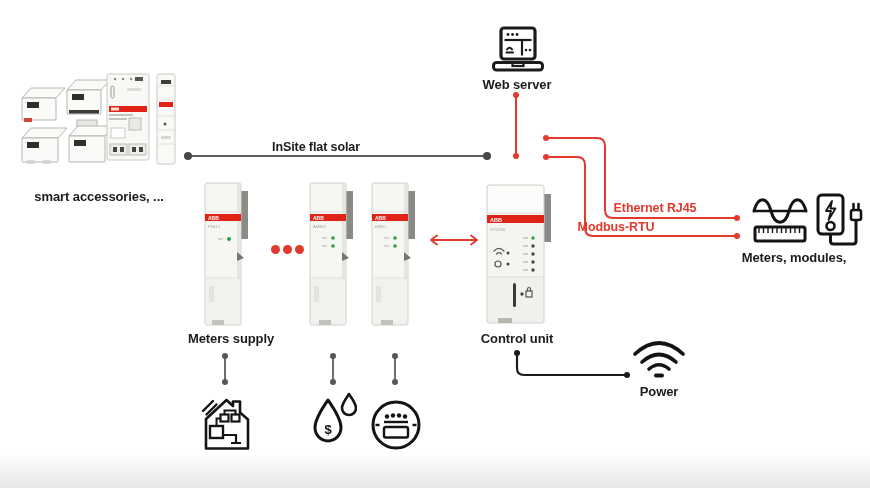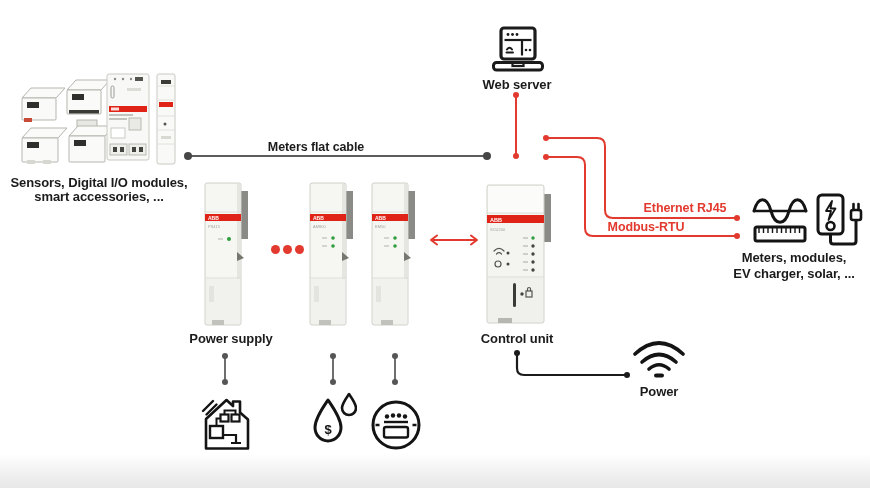--- a/index.html
+++ b/index.html
@@ -1,21 +1,21 @@
 <!DOCTYPE html>
 <html style="--red: #e23a2e; --stripe_red: #e02317; --cable_gray: #5c5c5c; --ink: #1b1b1b;"><head>
 <meta charset="utf-8">
 <style>
   html,body{margin:0;padding:0;background:#fff;}
   .stage{position:relative;width:870px;height:488px;background:#fff;overflow:hidden;
          font-family:"Liberation Sans",sans-serif;}
   .lbl{position:absolute;transform:translateX(-50%);white-space:nowrap;
        font-weight:bold;font-size:13px;color:var(--ink,#1b1b1b);letter-spacing:-0.1px;}
   .lbl.sm{font-size:12.5px;}
-  .lbl.red{color:var(--red,#e23a2e);font-size:12.5px;margin-left:30px;}
+  .lbl.red{color:var(--red,#e23a2e);font-size:12.5px;}
   .abs{position:absolute;}
   .grayline{position:absolute;background:var(--cable_gray,#5c5c5c);}
   .graydot{position:absolute;width:8px;height:8px;border-radius:50%;background:#474747;}
   .conline{position:absolute;width:2px;background:#6e6e6e;}
   .condot{position:absolute;width:6px;height:6px;border-radius:50%;background:#565656;}
   .redline{position:absolute;background:var(--red,#e23a2e);}
   .reddot{position:absolute;border-radius:50%;background:var(--red,#e23a2e);}
   .red-stroke{stroke:var(--red,#e23a2e);}
   .red-fill{fill:var(--red,#e23a2e);}
   .stripe{fill:var(--stripe_red,#e02317);}
@@ -71,27 +71,26 @@
     <rect x="117" y="81" width="4" height="5" fill="#44443f"></rect>
       <rect x="124" y="81" width="4" height="5" fill="#44443f"></rect>
 
     <rect x="142" y="8" width="18" height="90" rx="2" fill="#f9f9f7" stroke="#c9c9c3"></rect>
     <path d="M142,20 h18 M142,34 h18 M142,50 h18 M142,64 h18 M142,78 h18" stroke="#e0e0da" fill="none"></path>
     <rect x="146" y="14" width="10" height="4" fill="#3c3c38"></rect>
     <rect x="144" y="36" width="14" height="5" class="stripe"></rect>
     <circle cx="150" cy="58" r="1.5" fill="#55554f"></circle>
     <rect x="146" y="70" width="10" height="3" fill="#d9d9d3"></rect>
   </svg>
-  <div class="lbl" style="left:99px;top:175px">Sensors, Digital I/O modules,</div>
   <div class="lbl" style="left:99px;top:189px">smart accessories, ...</div>
 
   <div class="grayline" style="left:188px;top:155px;width:299px;height:2px"></div>
   <div class="graydot" style="left:184px;top:152px"></div>
   <div class="graydot" style="left:483px;top:152px"></div>
-  <div class="lbl sm" style="left:316px;top:140px">Meters flat cable</div>
+  <div class="lbl sm" style="left:316px;top:140px">InSite flat solar</div>
 
   <svg class="abs" style="left:491px;top:26px" width="54" height="47" viewBox="0 0 54 47">
     <rect x="10" y="2" width="34" height="31" rx="3" fill="none" stroke="#1b1b1b" stroke-width="3.2"></rect>
     <path d="M13.5,14 H40.5" stroke="#1b1b1b" stroke-width="2.2" fill="none"></path>
     <path d="M31,14 V29.5" stroke="#1b1b1b" stroke-width="2.2" fill="none"></path>
     <circle cx="17" cy="8.5" r="1.4" fill="#1b1b1b"></circle>
       <circle cx="21.5" cy="8.5" r="1.4" fill="#1b1b1b"></circle>
     <circle cx="26" cy="8.5" r="1.4" fill="#1b1b1b"></circle>
     <path d="M16,23.5 q2.5,-3.5 5,0" stroke="#1b1b1b" stroke-width="2" fill="none" stroke-linecap="round"></path>
     <path d="M15.5,26.5 h6.5" stroke="#1b1b1b" stroke-width="2" fill="none" stroke-linecap="round"></path>
@@ -199,21 +198,21 @@
     <circle cx="22" cy="80" r="1.5" fill="#45453f"></circle>
     <path d="M1,93 H58" stroke="#ddddd7" fill="none"></path>
     <rect x="2" y="94" width="55" height="44" fill="#f0f0ed"></rect>
     <rect x="27" y="99" width="3" height="24" rx="1.5" fill="#3a3a36"></rect>
     <circle cx="36" cy="110" r="1.7" fill="#45453f"></circle>
     <rect x="40" y="107" width="6" height="6" fill="none" stroke="#55554f" stroke-width="1.2"></rect>
     <path d="M41.5,107 v-2 a1.5,1.5 0 0 1 3,0 v2" fill="none" stroke="#55554f" stroke-width="1.2"></path>
     <rect x="12" y="134" width="14" height="5" fill="#b7b7b2"></rect>
   </svg>
 
-  <div class="lbl" style="left:231px;top:331px">Power supply</div>
+  <div class="lbl" style="left:231px;top:331px">Meters supply</div>
   <div class="lbl" style="left:517px;top:331px">Control unit</div>
 
   <div class="conline" style="left:224px;top:356px;height:26px"></div>
   <div class="condot" style="left:222px;top:353px"></div>
   <div class="condot" style="left:222px;top:379px"></div>
   <div class="conline" style="left:332px;top:356px;height:26px"></div>
   <div class="condot" style="left:330px;top:353px"></div>
   <div class="condot" style="left:330px;top:379px"></div>
   <div class="conline" style="left:394px;top:356px;height:26px"></div>
   <div class="condot" style="left:392px;top:353px"></div>
@@ -268,16 +267,15 @@
   </svg>
   <svg class="abs" style="left:815px;top:193px" width="48" height="56" viewBox="0 0 48 56">
     <rect x="3" y="2" width="25" height="39" rx="4" fill="none" stroke="#141414" stroke-width="3"></rect>
     <path d="M17,8 L11,18 H16 L13.5,27 L20.5,15.5 H15.5 Z" stroke="#141414" stroke-width="1.8" fill="none" stroke-linejoin="round"></path>
     <circle cx="15.5" cy="33" r="4" fill="none" stroke="#141414" stroke-width="2.6"></circle>
     <path d="M15.5,41 V48 Q15.5,51 18.5,51 H38 Q41,51 41,48 V27" stroke="#141414" stroke-width="3" fill="none"></path>
     <rect x="36" y="17" width="10" height="10" rx="2" fill="none" stroke="#141414" stroke-width="2.6"></rect>
     <path d="M38.5,17 V11 M43.5,17 V11" stroke="#141414" stroke-width="2.6" fill="none" stroke-linecap="round"></path>
   </svg>
   <div class="lbl" style="left:794px;top:250px">Meters, modules,</div>
-  <div class="lbl" style="left:794px;top:266px">EV charger, solar, ...</div>
 
   <div class="footer-band"></div>
 </div>
 
 </body></html>

